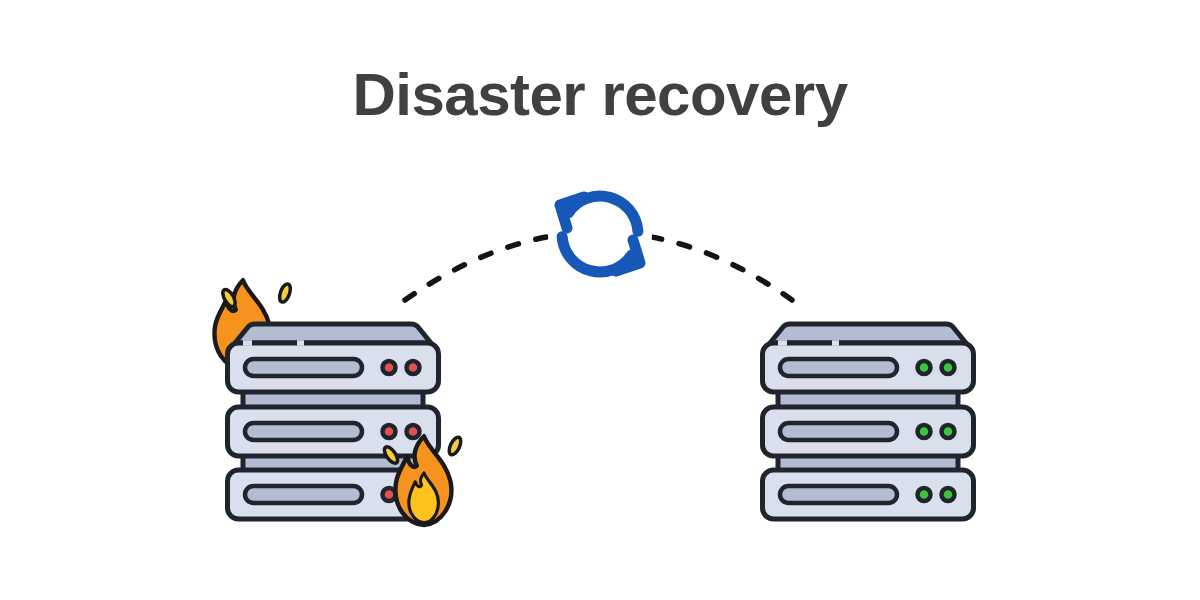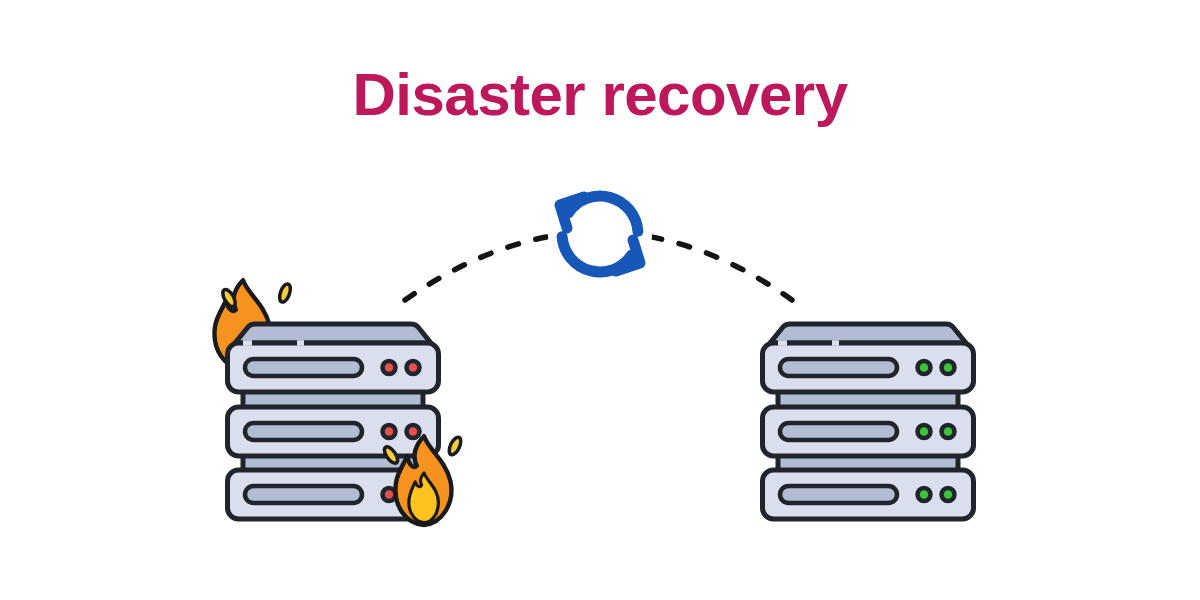--- a/index.html
+++ b/index.html
@@ -14,21 +14,21 @@
   .title {
     position: absolute;
     top: 60px;
     left: 0;
     width: 100%;
     margin: 0;
     text-align: center;
     font-size: 60px;
     font-weight: 800;
     letter-spacing: -0.5px;
-    color: #be185d;
+    color: #404040;
   }
   .scene { position: absolute; left: 0; top: 0; }
 
   
   .ol       { stroke: #20242C; stroke-width: 5; stroke-linejoin: round; }
   .ol-thin  { stroke: #20242C; stroke-width: 4.5; }
   .body-f   { fill: #D9DFEC; }
   .accent-f { fill: #B2BCD2; }
   .edge-gap { stroke: #D9DFEC; stroke-width: 5.5; stroke-linecap: butt; }
   .flame-ol { stroke: #1A1A1A; stroke-width: 5.5; stroke-linejoin: round; }

